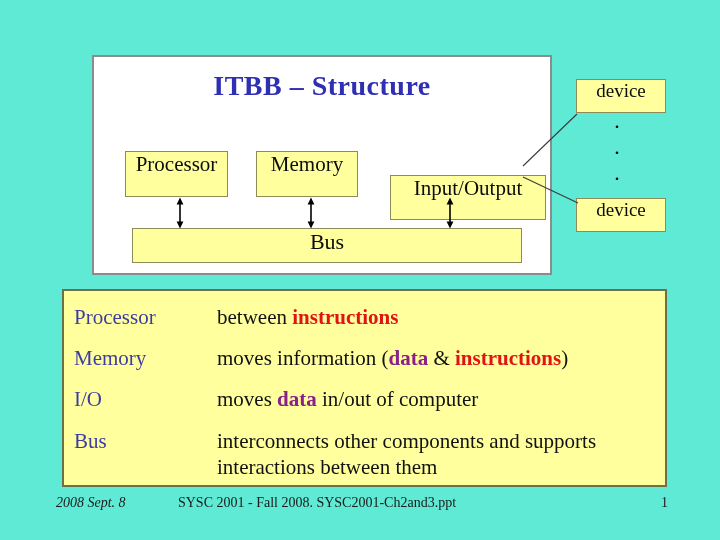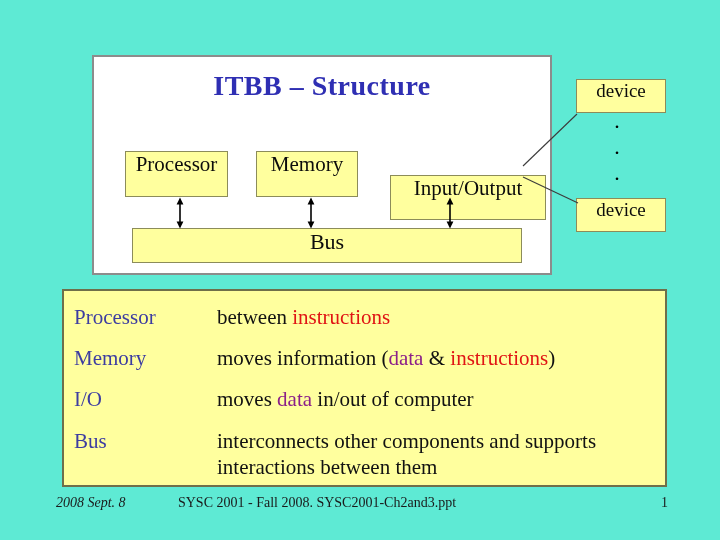--- a/index.html
+++ b/index.html
@@ -38,22 +38,22 @@
   }
   .overlay{position:absolute;left:0;top:0;width:720px;height:540px;pointer-events:none;}
   .panel{
     position:absolute;left:62px;top:289px;width:605px;height:198px;
     background:var(--box-yellow);border:2px solid var(--panel-border);
   }
   .def-row{position:absolute;left:0;width:100%;font-size:21px;line-height:26px;}
   .def-row .term{position:absolute;left:10px;width:140px;color:var(--term-blue);}
   .def-row .def{position:absolute;left:153px;width:448px;color:#121212;}
   .row-0{top:13px;} .row-1{top:54px;} .row-2{top:95px;} .row-3{top:137px;}
-  .kw-red{color:var(--keyword-red);font-weight:normal;margin-top:8px;}
-  .kw-purple{color:var(--keyword-purple);font-weight:normal;}
+  .kw-red{color:var(--keyword-red);font-weight:bold;margin-top:8px;}
+  .kw-purple{color:var(--keyword-purple);font-weight:bold;}
   .footer-date{position:absolute;left:56px;top:495px;font-size:14px;color:#1a1a1a;font-style:italic;}
   .footer-course{position:absolute;left:120px;top:495px;width:370px;text-align:center;font-size:14px;color:#1a1a1a;padding-left:24px;}
   .footer-page{position:absolute;left:638px;top:495px;width:30px;text-align:right;font-size:14px;color:#1a1a1a;}
 </style>
 </head>
 <body>
 
 <div class="slide">
 
   <div class="frame">

